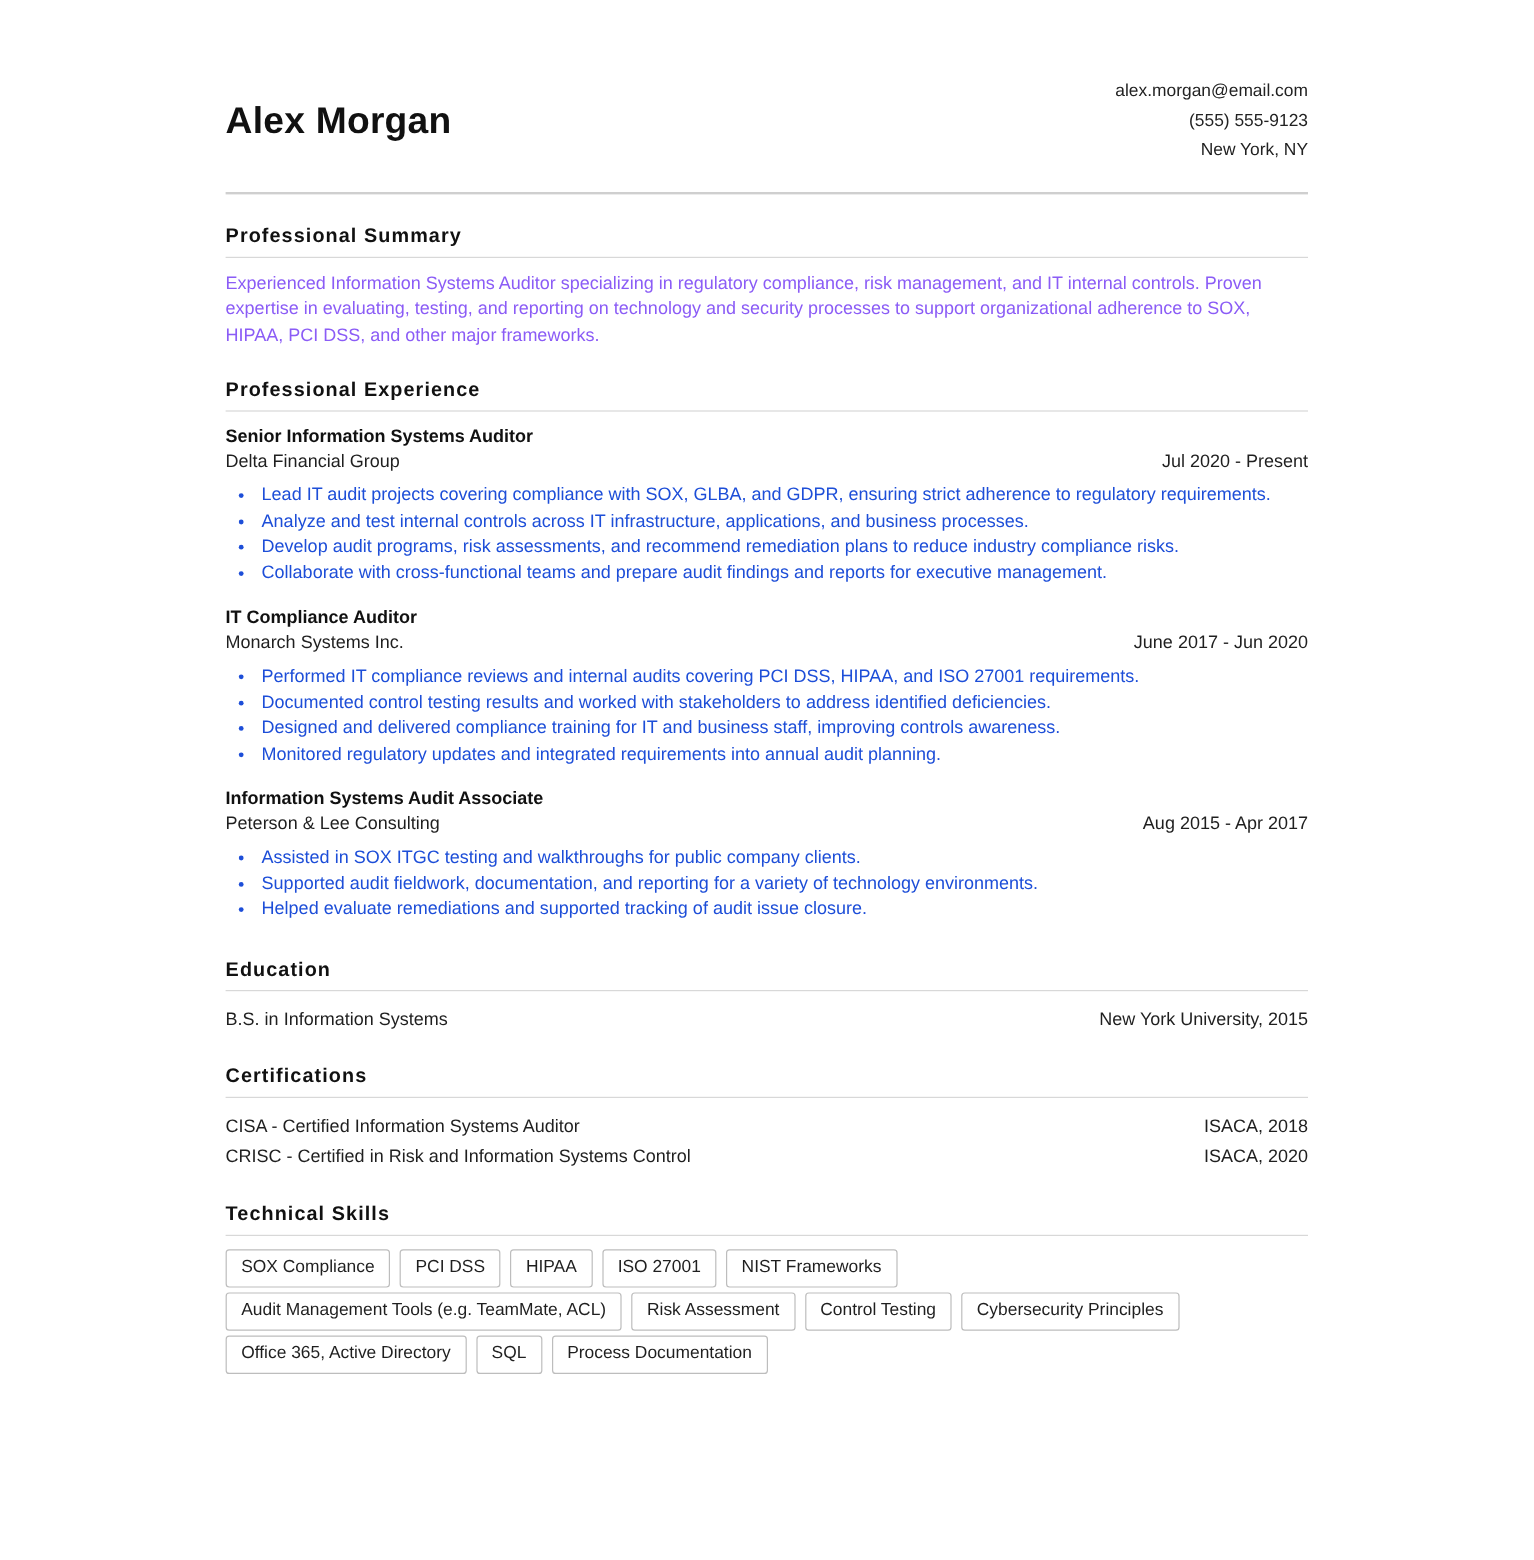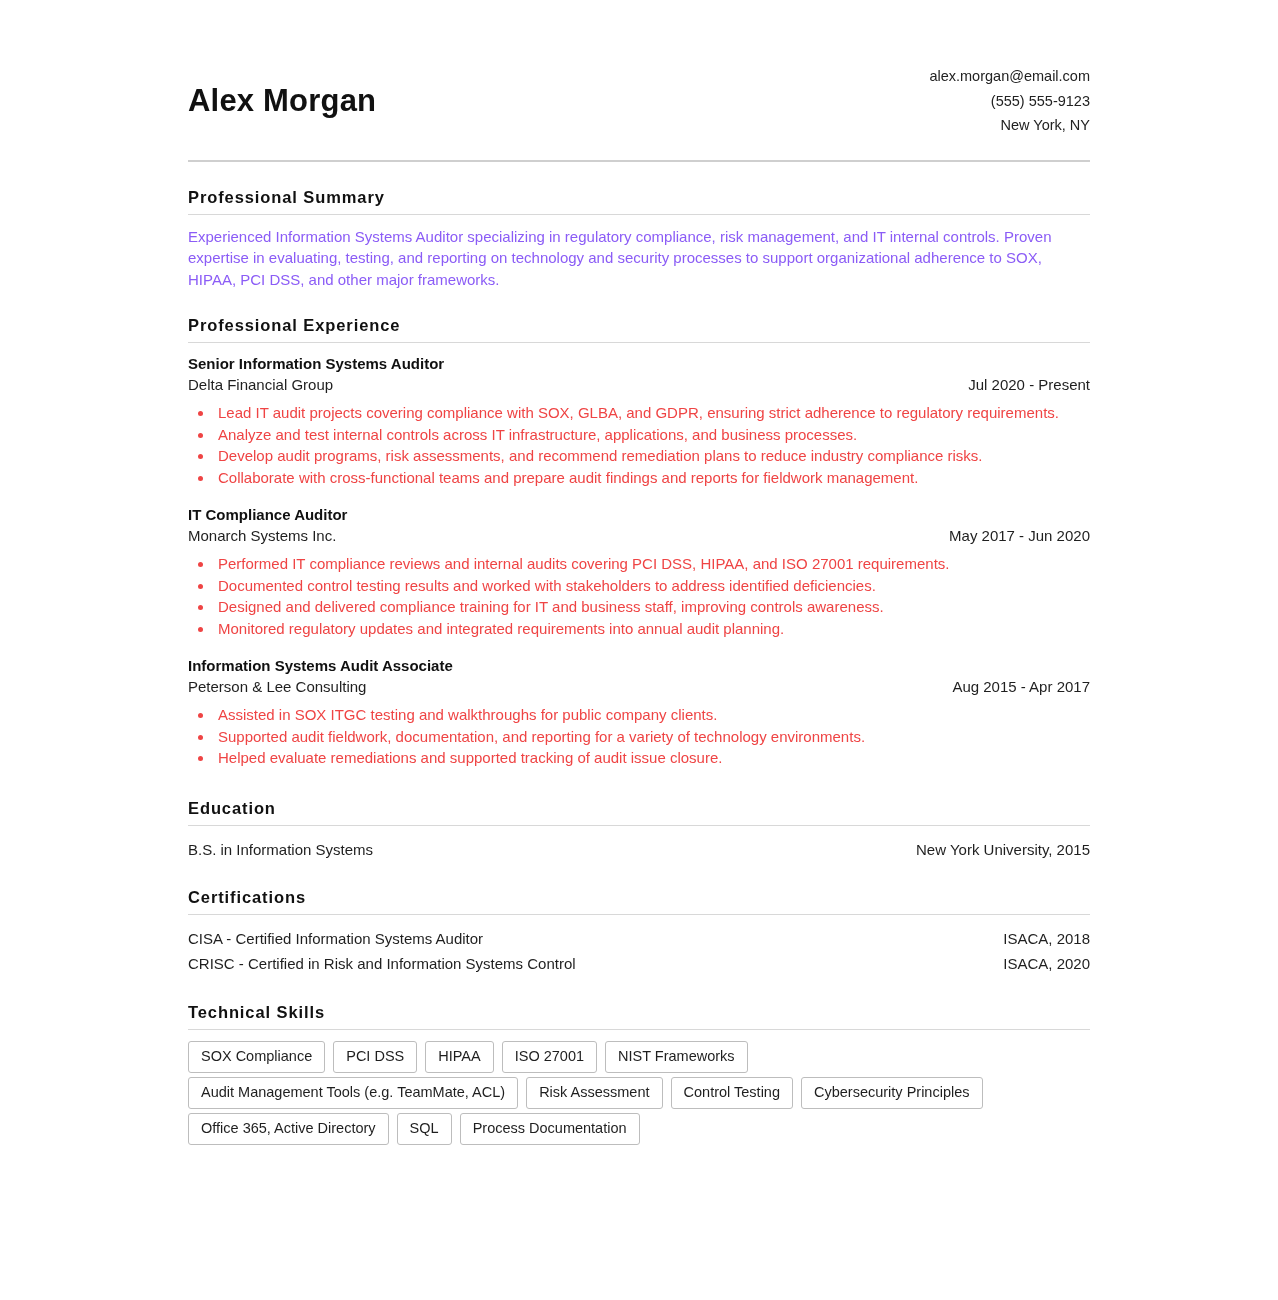--- a/index.html
+++ b/index.html
@@ -99,21 +99,21 @@
   .job-dates { text-align: right; white-space: nowrap; }
 
   ul.bullets {
     margin: 8px 0 0 0;
     padding-left: 26px;
     list-style: disc;
   }
   ul.bullets li {
     font-size: 15px;
     line-height: 20.5px;
-    color: #ef4444;
+    color: #1d4ed8;
     margin-bottom: 1px;
     padding-left: 4px;
   }
 
   
   .entry-row {
     display: flex;
     justify-content: space-between;
     align-items: baseline;
     font-size: 15px;
@@ -174,28 +174,28 @@
           <div class="job">
             <div class="job-title">Senior Information Systems Auditor</div>
             <div class="job-meta">
               <span class="job-company">Delta Financial Group</span>
               <span class="job-dates">Jul 2020 - Present</span>
             </div>
             <ul class="bullets">
               <li>Lead IT audit projects covering compliance with SOX, GLBA, and GDPR, ensuring strict adherence to regulatory requirements.</li>
               <li>Analyze and test internal controls across IT infrastructure, applications, and business processes.</li>
               <li>Develop audit programs, risk assessments, and recommend remediation plans to reduce industry compliance risks.</li>
-              <li>Collaborate with cross-functional teams and prepare audit findings and reports for fieldwork management.</li>
+              <li>Collaborate with cross-functional teams and prepare audit findings and reports for executive management.</li>
             </ul>
           </div>
           <div class="job">
             <div class="job-title">IT Compliance Auditor</div>
             <div class="job-meta">
               <span class="job-company">Monarch Systems Inc.</span>
-              <span class="job-dates">May 2017 - Jun 2020</span>
+              <span class="job-dates">June 2017 - Jun 2020</span>
             </div>
             <ul class="bullets">
               <li>Performed IT compliance reviews and internal audits covering PCI DSS, HIPAA, and ISO 27001 requirements.</li>
               <li>Documented control testing results and worked with stakeholders to address identified deficiencies.</li>
               <li>Designed and delivered compliance training for IT and business staff, improving controls awareness.</li>
               <li>Monitored regulatory updates and integrated requirements into annual audit planning.</li>
             </ul>
           </div>
           <div class="job">
             <div class="job-title">Information Systems Audit Associate</div>

